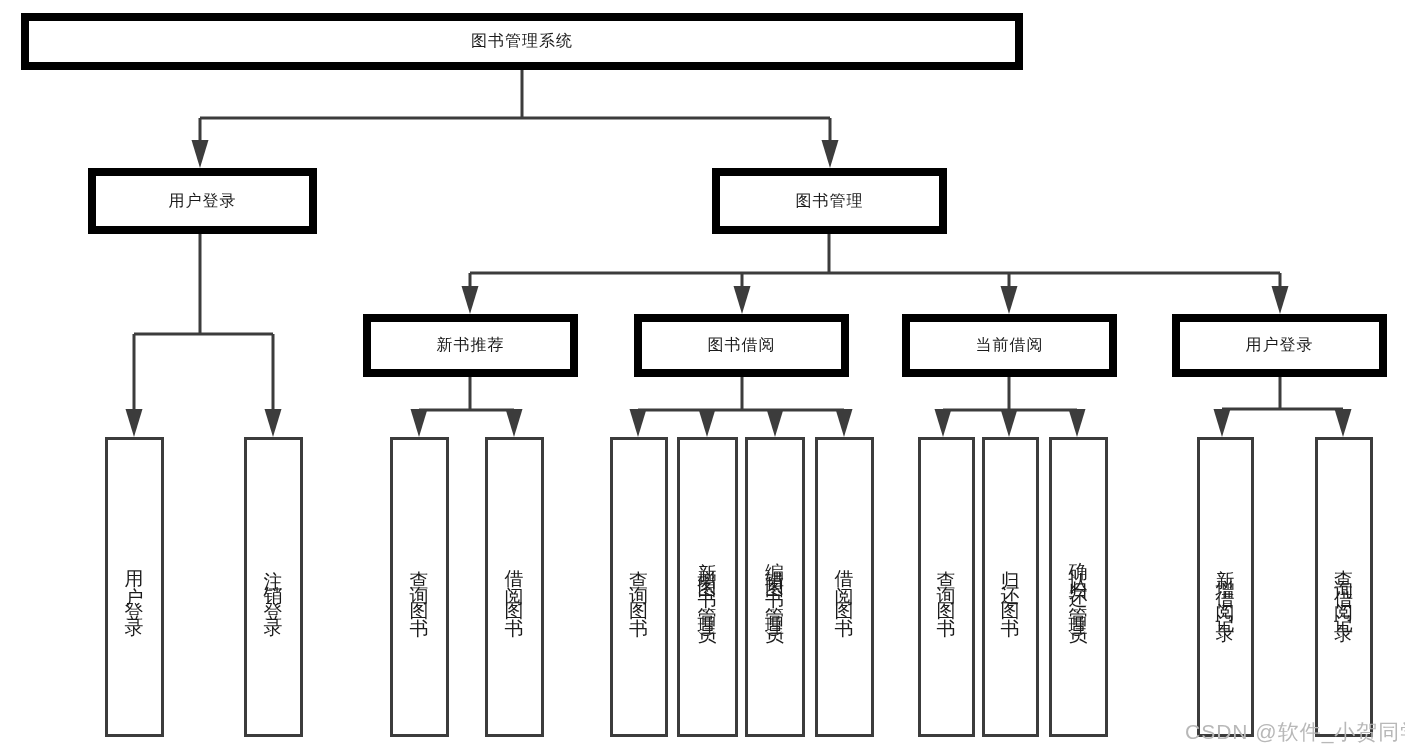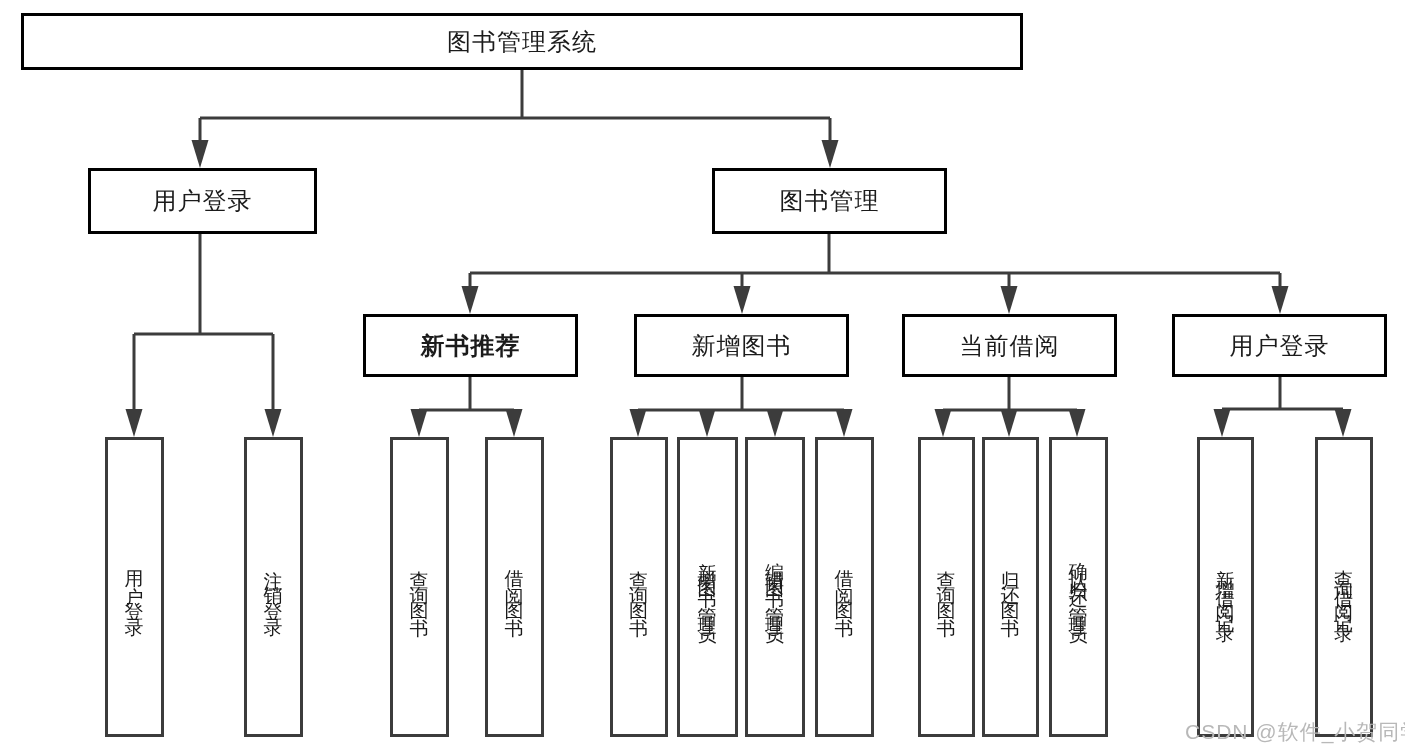--- a/index.html
+++ b/index.html
@@ -8,24 +8,24 @@
     width:1405px;height:747px;
     background:#ffffff;
     font-family:"Liberation Sans","DejaVu Sans",sans-serif;
     overflow:hidden;
   }
   .wires{position:absolute;left:0;top:0;width:1405px;height:747px;}
   .node{
     position:absolute;
     box-sizing:border-box;
     background:#ffffff;
-    border:3px solid #000000;
+    border:8px solid #000000;
     display:flex;align-items:center;justify-content:center;
     color:#1b1b1b;
-    font-size:24px;
+    font-size:16px;
     letter-spacing:1px;
     z-index:2;
   }
   .leaf{
     position:absolute;
     box-sizing:border-box;
     background:#ffffff;
     border:3px solid #3c3c3c;
     display:flex;align-items:center;justify-content:center;
     color:#1b1b1b;
@@ -39,21 +39,21 @@
     line-height:1;
     white-space:nowrap;
   }
   .sp4{letter-spacing:16px;}
   .sp6{letter-spacing:11px;}
   .splong{letter-spacing:9px;}
   
   #n-root{left:21px;top:13px;width:1002px;height:57px;}
   #n-user-login{left:88px;top:168px;width:229px;height:66px;}
   #n-book-mgmt{left:712px;top:168px;width:235px;height:66px;text-align:right;}
-  #n-new-book{left:363px;top:314px;width:215px;height:63px;font-weight:bold;}
+  #n-new-book{left:363px;top:314px;width:215px;height:63px;}
   #n-book-borrow{left:634px;top:314px;width:215px;height:63px;}
   #n-current-borrow{left:902px;top:314px;width:215px;height:63px;}
   #n-borrow-record{left:1172px;top:314px;width:215px;height:63px;}
 
   #l-user-login{left:105px;width:59px;}
   #l-logout{left:244px;width:59px;}
   #l-rec-query{left:390px;width:59px;}
   #l-rec-borrow{left:485px;width:59px;}
   #l-bb-query{left:610px;width:58px;}
   #l-bb-add{left:677px;width:61px;}
@@ -130,21 +130,21 @@
     <span>用户登录</span>
   </div>
   <div class="node" id="n-book-mgmt">
     <span>图书管理</span>
   </div>
 
   <div class="node" id="n-new-book">
     <span>新书推荐</span>
   </div>
   <div class="node" id="n-book-borrow">
-    <span>新增图书</span>
+    <span>图书借阅</span>
   </div>
   <div class="node" id="n-current-borrow">
     <span>当前借阅</span>
   </div>
   <div class="node" id="n-borrow-record">
     <span>用户登录</span>
   </div>
 
   <div class="leaf" id="l-user-login">
     <span class="vtext sp4">用户登录</span>

